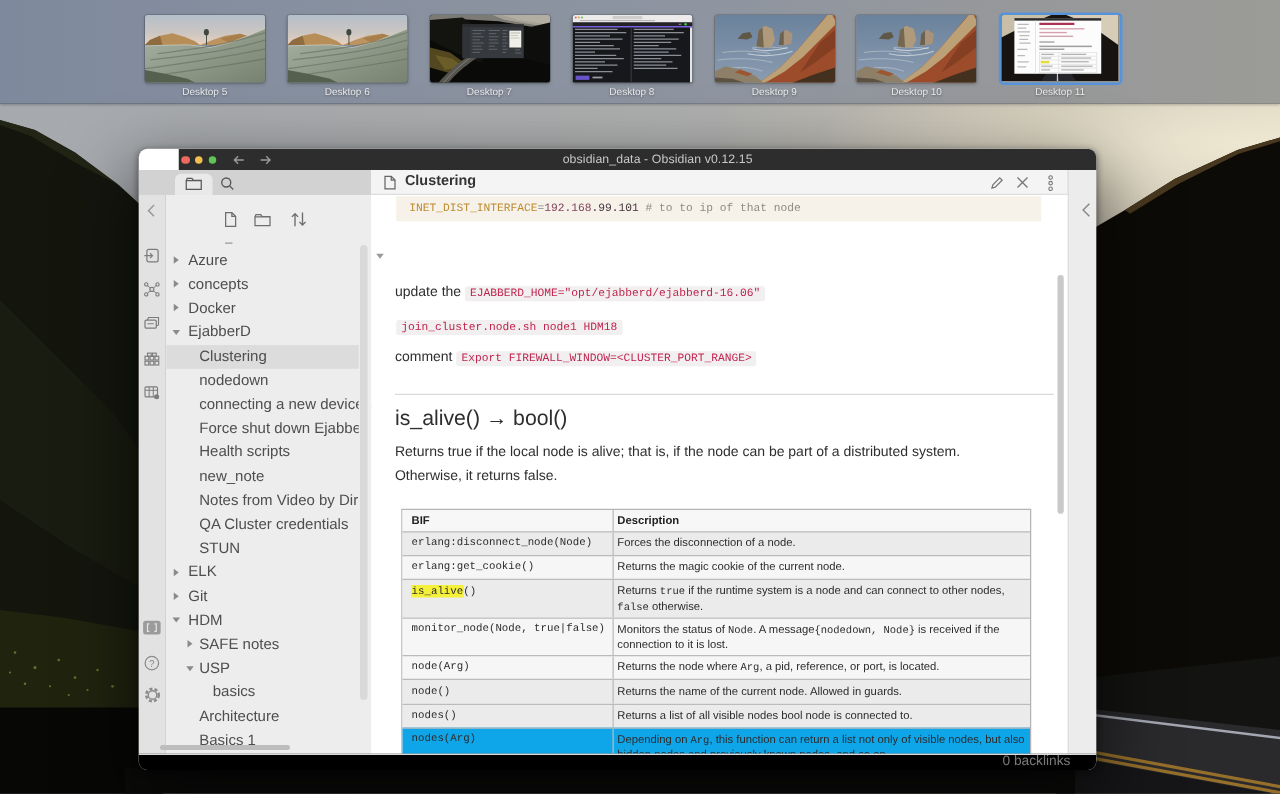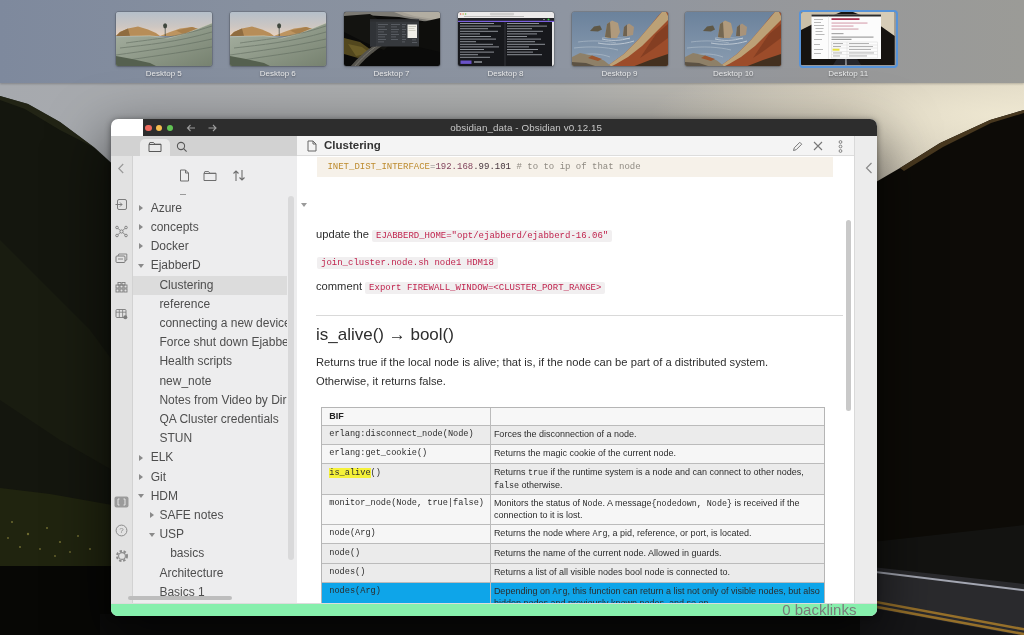--- a/index.html
+++ b/index.html
@@ -41,21 +41,21 @@
     background:#ededee; overflow:hidden; }
   .trow { position:absolute; height:19.2px; line-height:19.2px; font-size:12px; color:#4e4e4e;
     white-space:nowrap; }
   .chev { position:absolute; width:0; height:0; }
   .chev.r { border-left:4.5px solid #8a8a8a; border-top:3.5px solid transparent; border-bottom:3.5px solid transparent; }
   .chev.d { border-top:4.5px solid #8a8a8a; border-left:3.5px solid transparent; border-right:3.5px solid transparent; }
 
   #cbody { position:absolute; left:186.6px; top:37px; width:556.5px; height:447px;
     background:#fff; overflow:hidden; }
   #statusbar { position:absolute; left:0; top:484px; width:766.5px; height:12.5px;
-    background:#86efac; border-top:1px solid #dcdcdc; font-size:15px; color:#7a7a7a;
+    background:#000000; border-top:1px solid #dcdcdc; font-size:11px; color:#7a7a7a;
     text-align:right; padding-right:21px; line-height:11px; }
 
   .mono { font-family:"Liberation Mono", monospace; }
   .trh { display:flex; overflow:hidden; }
   .tc1 { width:169.1px; flex:none; border-right:1px solid #bbb; padding:3.5px 0 0 7.5px;
     font-family:"Liberation Mono", monospace; font-size:8.6px; color:#2c2c2c; }
   .tc2 { flex:1; padding:3.5px 2px 0 3px; font-size:9px; color:#2c2c2c; line-height:11.5px; }
   .tm { font-family:"Liberation Mono", monospace; font-size:8.4px; }
   .icode { font-family:"Liberation Mono", monospace; color:#c0244e; background:#f1eff0;
     border-radius:2px; padding:1px 4px; }
@@ -524,21 +524,21 @@
       <div class="abs" style="left:0;top:120.1px;width:164px;height:19.2px;background:#dcdcdc"></div>
       <div class="chev r abs" style="left:5.9px;top:49.4px;"></div>
       <div class="trow abs" style="left:17.2px;top:43.3px;">Azure</div>
       <div class="chev r abs" style="left:5.9px;top:68.6px;"></div>
       <div class="trow abs" style="left:17.2px;top:62.5px;">concepts</div>
       <div class="chev r abs" style="left:5.9px;top:87.8px;"></div>
       <div class="trow abs" style="left:17.2px;top:81.7px;">Docker</div>
       <div class="chev d abs" style="left:4.9px;top:108.2px;"></div>
       <div class="trow abs" style="left:17.2px;top:100.9px;">EjabberD</div>
       <div class="trow abs" style="left:25.9px;top:120.1px;">Clustering</div>
-      <div class="trow abs" style="left:25.9px;top:139.3px;">reference</div>
+      <div class="trow abs" style="left:25.9px;top:139.3px;">nodedown</div>
       <div class="trow abs" style="left:25.9px;top:158.5px;">connecting a new device with</div>
       <div class="trow abs" style="left:25.9px;top:177.7px;">Force shut down EjabberD</div>
       <div class="trow abs" style="left:25.9px;top:196.9px;">Health scripts</div>
       <div class="trow abs" style="left:25.9px;top:216.1px;">new_note</div>
       <div class="trow abs" style="left:25.9px;top:235.3px;">Notes from Video by Dirk</div>
       <div class="trow abs" style="left:25.9px;top:254.5px;">QA Cluster credentials</div>
       <div class="trow abs" style="left:25.9px;top:273.7px;">STUN</div>
       <div class="chev r abs" style="left:5.9px;top:299.0px;"></div>
       <div class="trow abs" style="left:17.2px;top:292.9px;">ELK</div>
       <div class="chev r abs" style="left:5.9px;top:318.2px;"></div>
@@ -571,20 +571,21 @@
 
       <div class="abs" style="left:18.5px;top:159.3px;width:527px;height:1px;background:#d9d9d9;"></div>
 
       <div class="abs" style="left:18.5px;top:172.4px;font-size:17px;line-height:14px;color:#2e2e2e;">is_alive() → bool()</div>
 
       <div class="abs" style="left:18.5px;top:197px;width:520px;font-size:11.2px;line-height:19px;color:#2e2e2e;">Returns true if the local node is alive; that is, if the node can be part of a distributed system.<br>Otherwise, it returns false.</div>
 
       <div class="abs" style="left:23.3px;top:250.8px;width:504.5px;border:1px solid #b5b5b5;">
         <div class="trh" style="height:16.8px;background:#f7f7f7;">
           <div class="tc1" style="font-family:'Liberation Sans';font-weight:bold;font-size:9px;color:#222;">BIF</div>
+          <div class="tc2" style="font-weight:bold;color:#222;">Description</div>
         </div>
         <div class="trh" style="height:19.4px;background:#ebebeb;border-top:1px solid #bbb;">
           <div class="tc1">erlang:disconnect_node(Node)</div>
           <div class="tc2">Forces the disconnection of a node.</div>
         </div>
         <div class="trh" style="height:19.4px;background:#f6f6f6;border-top:1px solid #bbb;">
           <div class="tc1">erlang:get_cookie()</div>
           <div class="tc2">Returns the magic cookie of the current node.</div>
         </div>
         <div class="trh" style="height:30.2px;background:#ebebeb;border-top:1px solid #bbb;">

